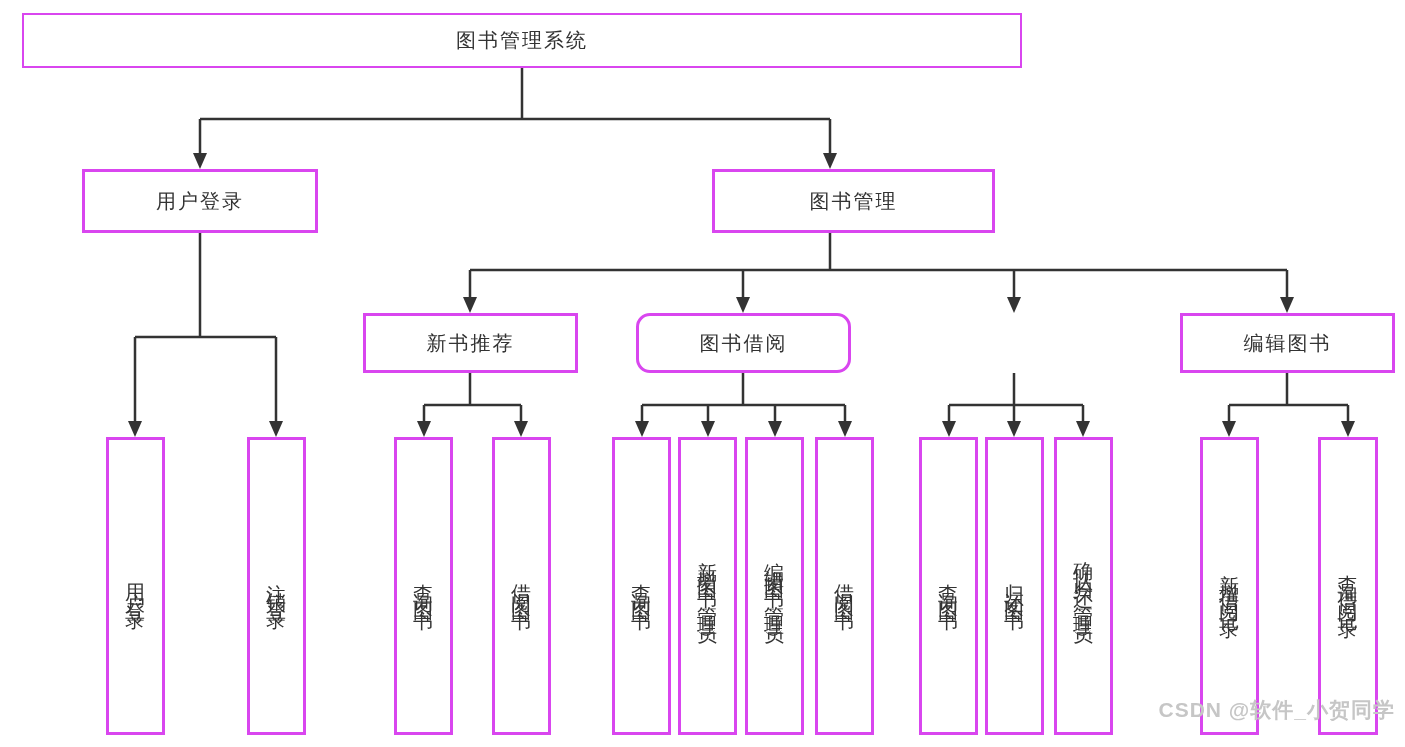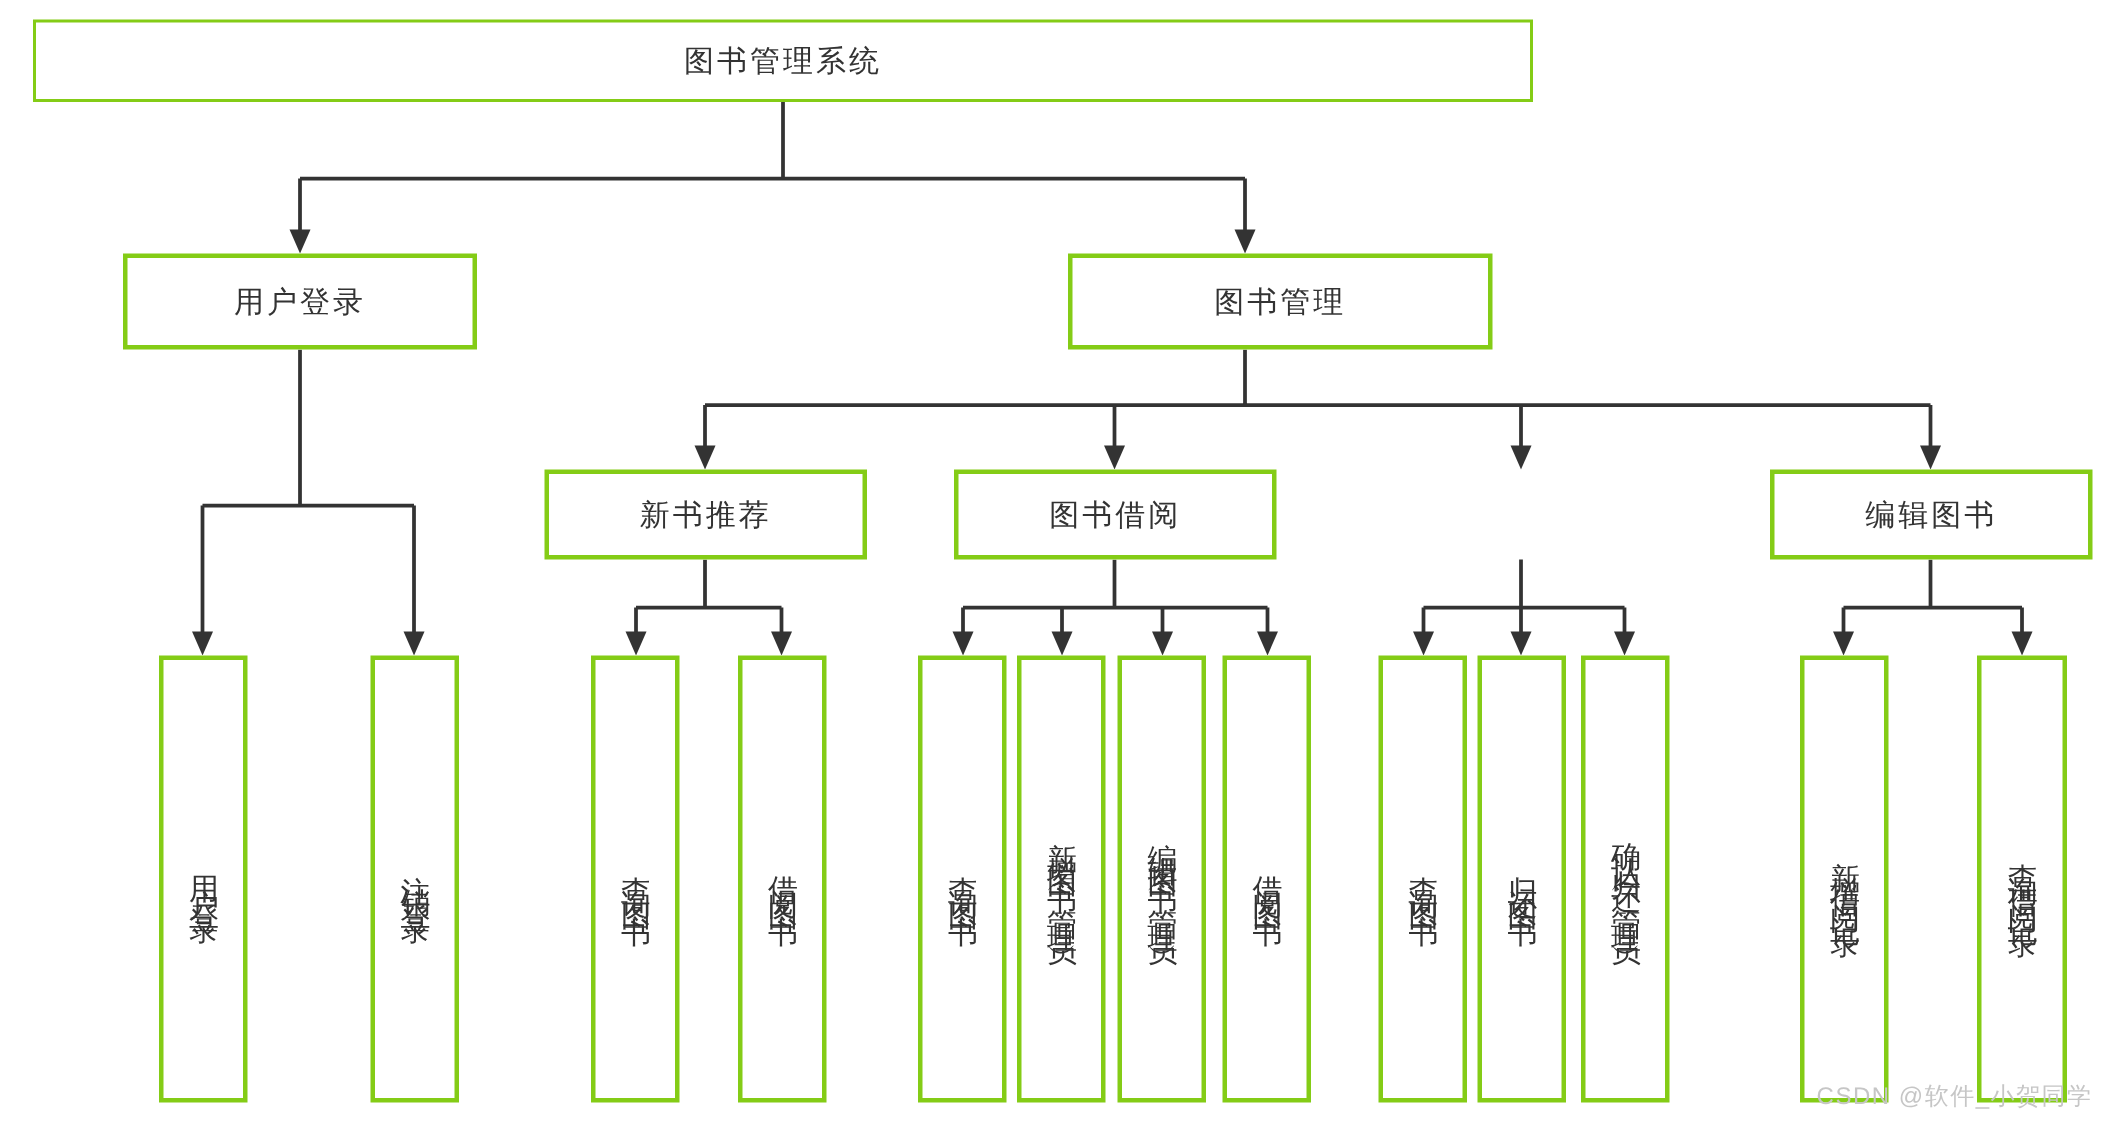--- a/index.html
+++ b/index.html
@@ -18,21 +18,21 @@
   #connectors {
     position: absolute;
     left: 0;
     top: 0;
     z-index: 0;
   }
   .box {
     position: absolute;
     box-sizing: border-box;
     background: #ffffff;
-    border: 3px solid #84cc16;
+    border: 3px solid #d946ef;
     color: #333333;
     display: flex;
     align-items: center;
     justify-content: center;
     z-index: 1;
     font-size: 20px;
     letter-spacing: 2px;
   }
   .box.root {
     border-width: 2px;
@@ -40,26 +40,27 @@
   .v-box .v-label {
     writing-mode: vertical-rl;
     text-orientation: mixed;
     letter-spacing: 9px;
     white-space: nowrap;
     line-height: 1;
   }
   .watermark {
     position: absolute;
     right: 10px;
-    bottom: 5px;
-    font-size: 16px;
+    bottom: 23px;
+    font-size: 21px;
     color: #c6c6c6;
     letter-spacing: 1px;
     z-index: 2;
     white-space: nowrap;
+    font-weight: bold;
   }
 </style>
 </head>
 <body>
 
 <div id="canvas">
 
   <svg id="connectors" width="1405" height="747" viewBox="0 0 1405 747" xmlns="http://www.w3.org/2000/svg">
     <g stroke="#333333" stroke-width="2.5" fill="none">
 
@@ -107,21 +108,21 @@
   <div class="box" style="left:82px; top:169px; width:236px; height:64px;">
     <span>用户登录</span>
   </div>
   <div class="box" style="left:712px; top:169px; width:283px; height:64px;">
     <span>图书管理</span>
   </div>
 
   <div class="box" style="left:363px; top:313px; width:215px; height:60px;">
     <span>新书推荐</span>
   </div>
-  <div class="box" style="left:636px; top:313px; width:215px; height:60px;">
+  <div class="box" style="left:636px; top:313px; width:215px; height:60px;border-radius:14px;">
     <span>图书借阅</span>
   </div>
   <div class="box" style="left:1180px; top:313px; width:215px; height:60px;">
     <span>编辑图书</span>
   </div>
 
   <div class="box v-box" style="left:106px; top:437px; width:59px; height:298px;">
     <span class="v-label">用户登录</span>
   </div>
   <div class="box v-box" style="left:247px; top:437px; width:59px; height:298px;">

